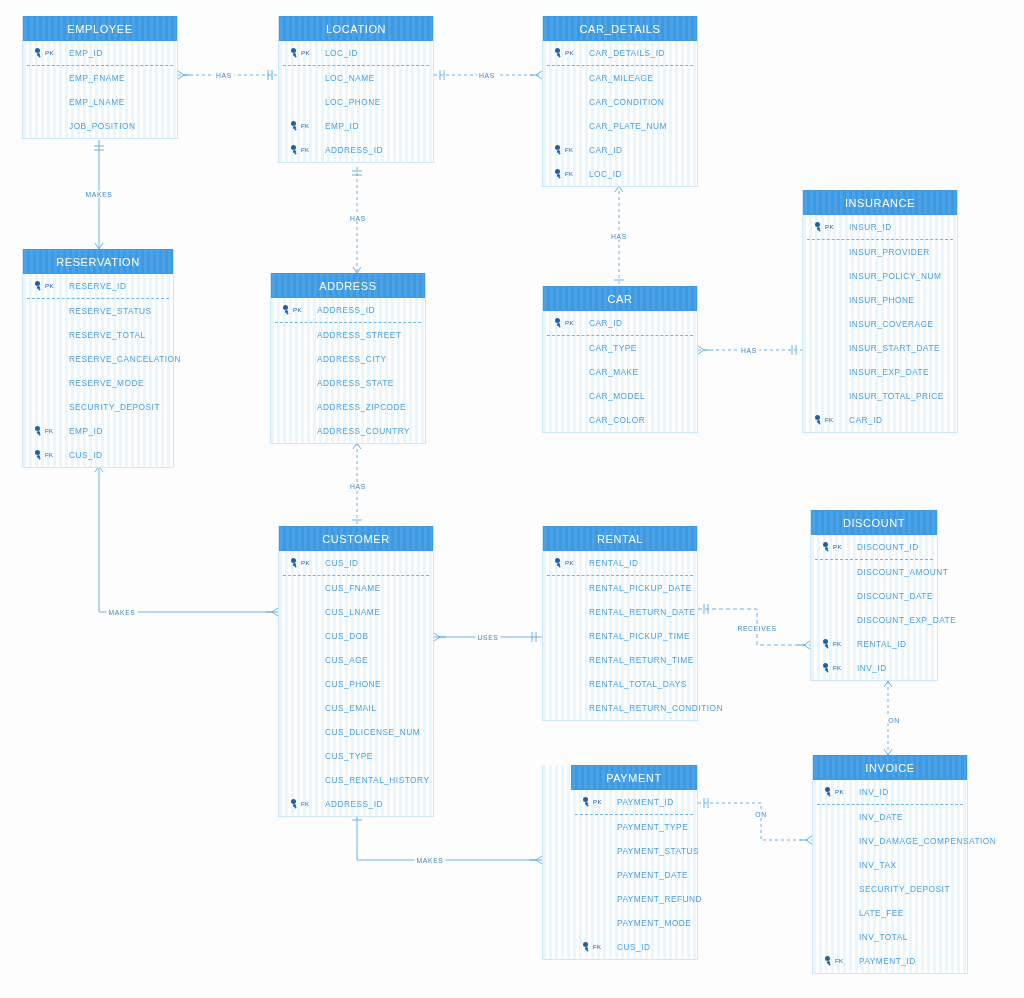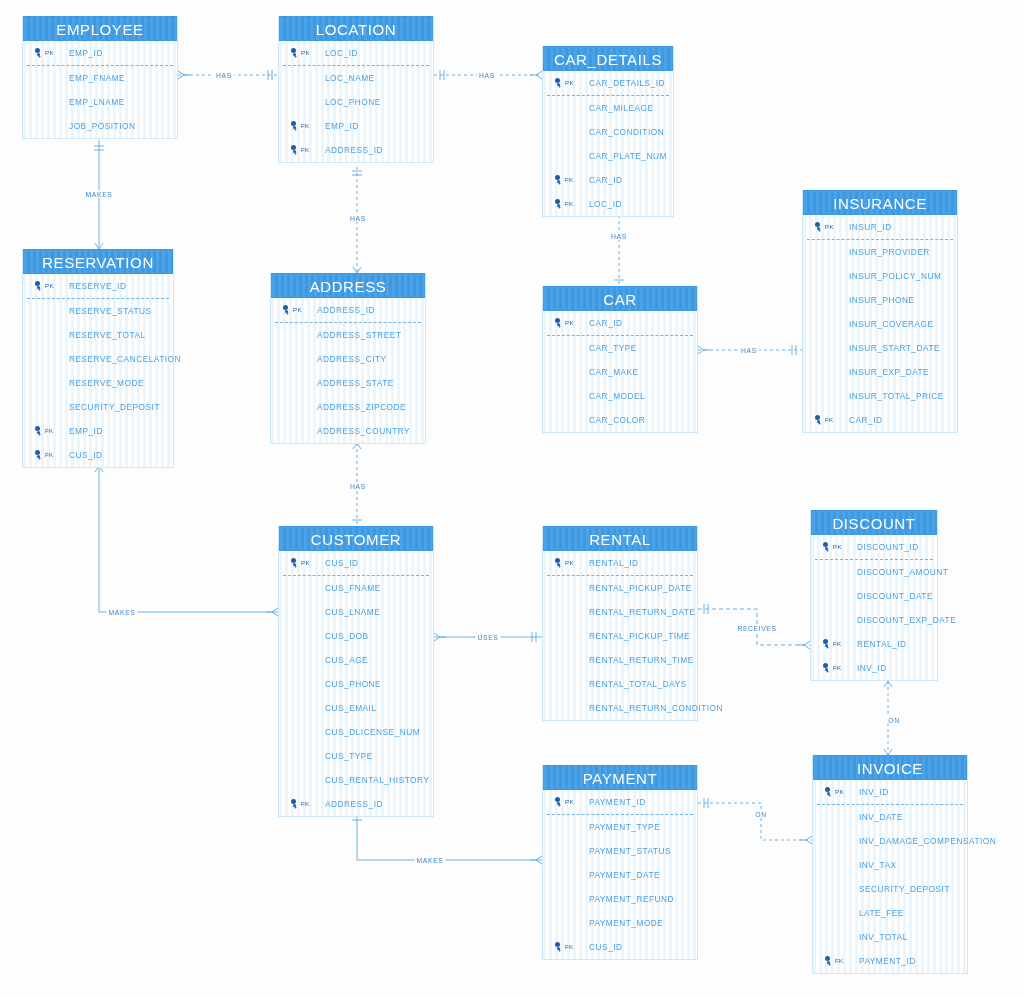--- a/index.html
+++ b/index.html
@@ -36,21 +36,21 @@
         #ffffff 3px, #ffffff 6px);
     border: 1px solid #cfe8f7;
     border-top: none;
     box-shadow: 0 0 0 0 transparent;
   }
   .entity-header {
     height: 25px;
     line-height: 25px;
     text-align: center;
     color: #ffffff;
-    font-size: 15px;
+    font-size: 11px;
     letter-spacing: 0.6px;
     background:
       repeating-linear-gradient(90deg,
         #4aa3e8 0px, #4aa3e8 3px,
         #3f99e0 3px, #3f99e0 6px);
     border: 1px solid #3f99e0;
     box-sizing: border-box;
   }
   .attr {
     position: relative;
@@ -179,21 +179,21 @@
       </div>
       <div class="entity" style="left: 278px; top: 16px; width: 156px;">
         <div class="entity-header">LOCATION</div>
         <div class="attr key"><span class="keylabel">PK</span><span>LOC_ID</span></div>
         <div class="pk-divider"></div>
         <div class="attr"><span>LOC_NAME</span></div>
         <div class="attr"><span>LOC_PHONE</span></div>
         <div class="attr key"><span class="keylabel">FK</span><span>EMP_ID</span></div>
         <div class="attr key"><span class="keylabel">FK</span><span>ADDRESS_ID</span></div>
       </div>
-      <div class="entity" style="left: 542px; top: 16px; width: 132px; margin-top: 30px;">
+      <div class="entity" style="left: 542px; top: 16px; width: 156px;">
         <div class="entity-header">CAR_DETAILS</div>
         <div class="attr key"><span class="keylabel">PK</span><span>CAR_DETAILS_ID</span></div>
         <div class="pk-divider"></div>
         <div class="attr"><span>CAR_MILEAGE</span></div>
         <div class="attr"><span>CAR_CONDITION</span></div>
         <div class="attr"><span>CAR_PLATE_NUM</span></div>
         <div class="attr key"><span class="keylabel">FK</span><span>CAR_ID</span></div>
         <div class="attr key"><span class="keylabel">FK</span><span>LOC_ID</span></div>
       </div>
       <div class="entity" style="left: 802px; top: 190px; width: 156px;">
@@ -269,21 +269,21 @@
       <div class="entity" style="left: 810px; top: 510px; width: 128px;">
         <div class="entity-header">DISCOUNT</div>
         <div class="attr key"><span class="keylabel">PK</span><span>DISCOUNT_ID</span></div>
         <div class="pk-divider"></div>
         <div class="attr"><span>DISCOUNT_AMOUNT</span></div>
         <div class="attr"><span>DISCOUNT_DATE</span></div>
         <div class="attr"><span>DISCOUNT_EXP_DATE</span></div>
         <div class="attr key"><span class="keylabel">FK</span><span>RENTAL_ID</span></div>
         <div class="attr key"><span class="keylabel">FK</span><span>INV_ID</span></div>
       </div>
-      <div class="entity" style="left: 542px; top: 765px; width: 156px;">
+      <div class="entity" style="left: 542px; top: 765px; width: 156px; padding-left: 28px;">
         <div class="entity-header">PAYMENT</div>
         <div class="attr key"><span class="keylabel">PK</span><span>PAYMENT_ID</span></div>
         <div class="pk-divider"></div>
         <div class="attr"><span>PAYMENT_TYPE</span></div>
         <div class="attr"><span>PAYMENT_STATUS</span></div>
         <div class="attr"><span>PAYMENT_DATE</span></div>
         <div class="attr"><span>PAYMENT_REFUND</span></div>
         <div class="attr"><span>PAYMENT_MODE</span></div>
         <div class="attr key"><span class="keylabel">FK</span><span>CUS_ID</span></div>
       </div>

